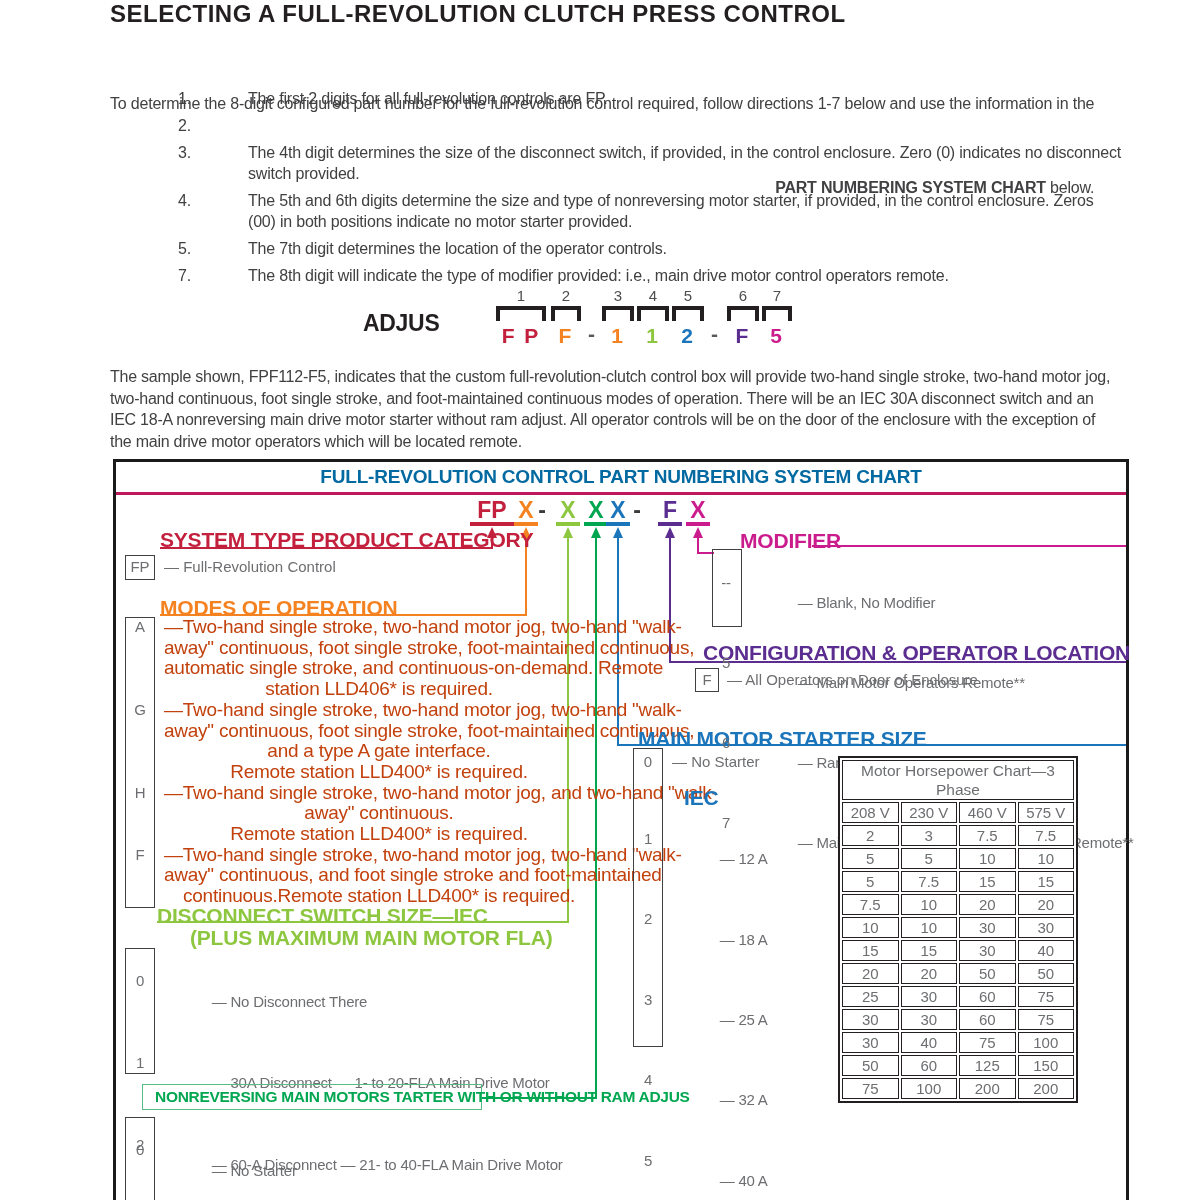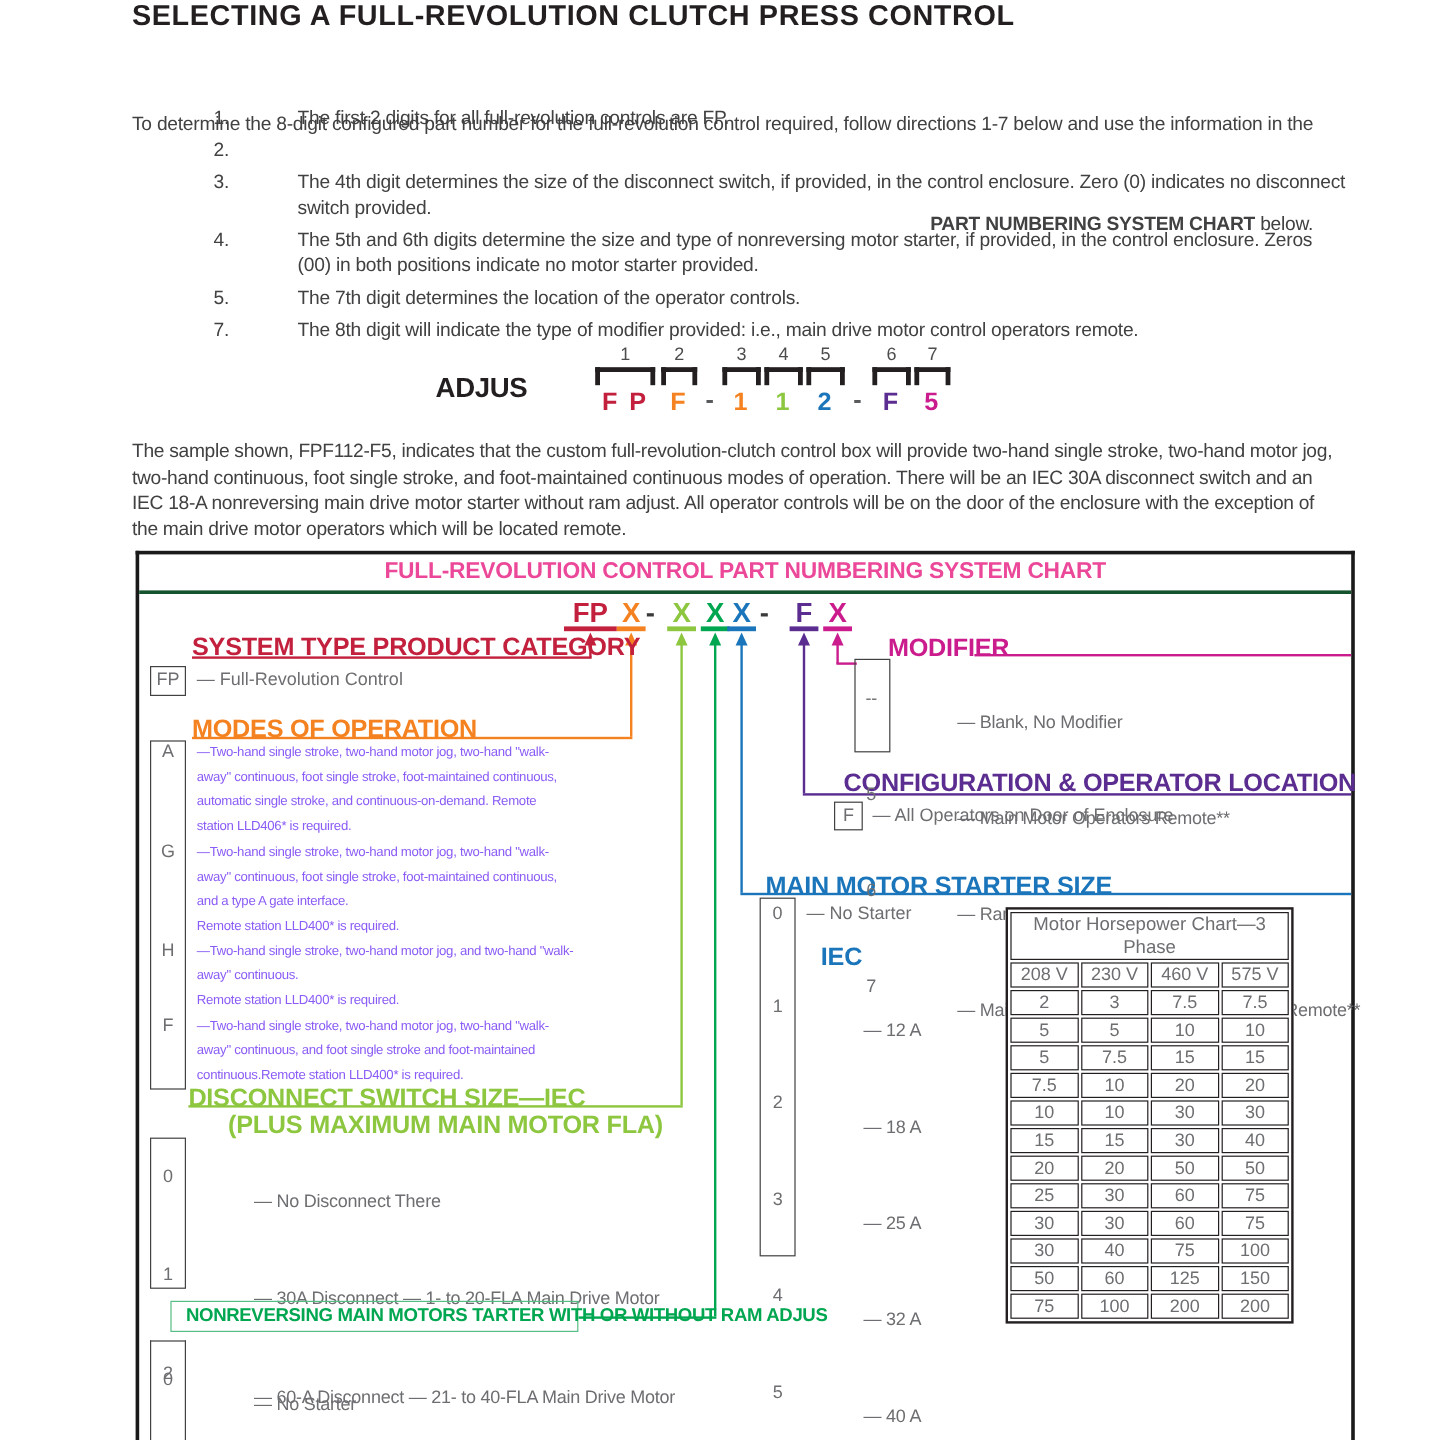--- a/index.html
+++ b/index.html
@@ -28,22 +28,22 @@
   .sample-label{top:310px;left:363px;font-size:23px;font-weight:bold;color:#231f20;letter-spacing:-0.3px;}
   .sg{position:absolute;text-align:center;}
   .sg-num{font-size:15px;color:#4d4d4f;height:15px;line-height:15px;}
   .sg-bracket{height:11px;border:4px solid #231f20;border-bottom:none;margin-top:3px;}
   .sg-char{font-size:21px;font-weight:bold;margin-top:3px;letter-spacing:2px;}
   .sg-dash{position:absolute;font-size:21px;font-weight:bold;color:#58595b;}
   .sample-para{top:366px;left:110px;font-size:16px;line-height:21.5px;white-space:pre;letter-spacing:-0.25px;}
   
   .chart{top:459px;left:113px;width:1016px;height:745px;border:3px solid #1a1a1a;border-bottom:none;
          box-sizing:border-box;}
-  .chart-titlebar{height:30px;border-bottom:3px solid #14532d;text-align:center;line-height:30px;
-                  font-size:19px;font-weight:bold;color:#ec4899;letter-spacing:-0.2px;}
+  .chart-titlebar{height:30px;border-bottom:3px solid #be185d;text-align:center;line-height:30px;
+                  font-size:19px;font-weight:bold;color:#0369a1;letter-spacing:-0.2px;}
   .chart-body{position:relative;width:1010px;height:709px;}
   
   .pl-seg{position:absolute;top:3px;font-size:23px;font-weight:bold;text-align:center;line-height:24px;}
   .pl-underline{position:absolute;top:27px;height:4px;}
   .bg-crimson{background:#c2203d}.bg-orange{background:#f58220}.bg-lgreen{background:#8dc63f}
   .bg-green{background:#00a650}.bg-blue{background:#1b75bb}.bg-purple{background:#5c2d91}
   .bg-magenta{background:#cb1c8d}
   
   .vline{position:absolute;width:2px;background:currentColor;}
   .hline{position:absolute;height:2px;background:currentColor;}
@@ -54,21 +54,21 @@
   
   .code-box{position:absolute;border:1.5px solid;box-sizing:border-box;}
   .li-host{position:absolute;font-size:15px;color:#6d6e71;letter-spacing:-0.2px;}
   .li-row{position:relative;white-space:pre;}
   .li-code{position:absolute;left:-40px;width:32px;text-align:center;color:#6d6e71;}
   .rows-20  .li-row{line-height:20px;}
   .rows-201 .li-row{line-height:20.1px;}
   .rows-203 .li-row{line-height:20.3px;}
   .rows-204 .li-row{line-height:20.4px;}
   .mode-entry{position:relative;}
-  .mode-text{white-space:pre;font-size:11px;line-height:20.7px;color:#8b5cf6;letter-spacing:-0.25px;}
+  .mode-text{white-space:pre;font-size:19px;line-height:20.7px;color:#c2410c;letter-spacing:-0.25px;text-align:center;}
   .single-item{position:absolute;font-size:15px;color:#6d6e71;white-space:pre;}
   .nonrev-hbox{position:absolute;border:1.5px solid #57bd84;box-sizing:border-box;
                font-size:15.5px;font-weight:bold;line-height:23px;padding-left:12px;white-space:pre;letter-spacing:-0.3px;}
   
   .hp-table{position:absolute;border-collapse:separate;border-spacing:2px;background:#fff;
             border:2.5px solid #231f20;}
   .hp-table td{border:1.5px solid #231f20;text-align:center;font-size:15px;color:#6d6e71;
                height:19px;line-height:19px;padding:0;}
   .hp-table .hp-title td{font-size:15.5px;}
   .hp-col{width:55px;}

